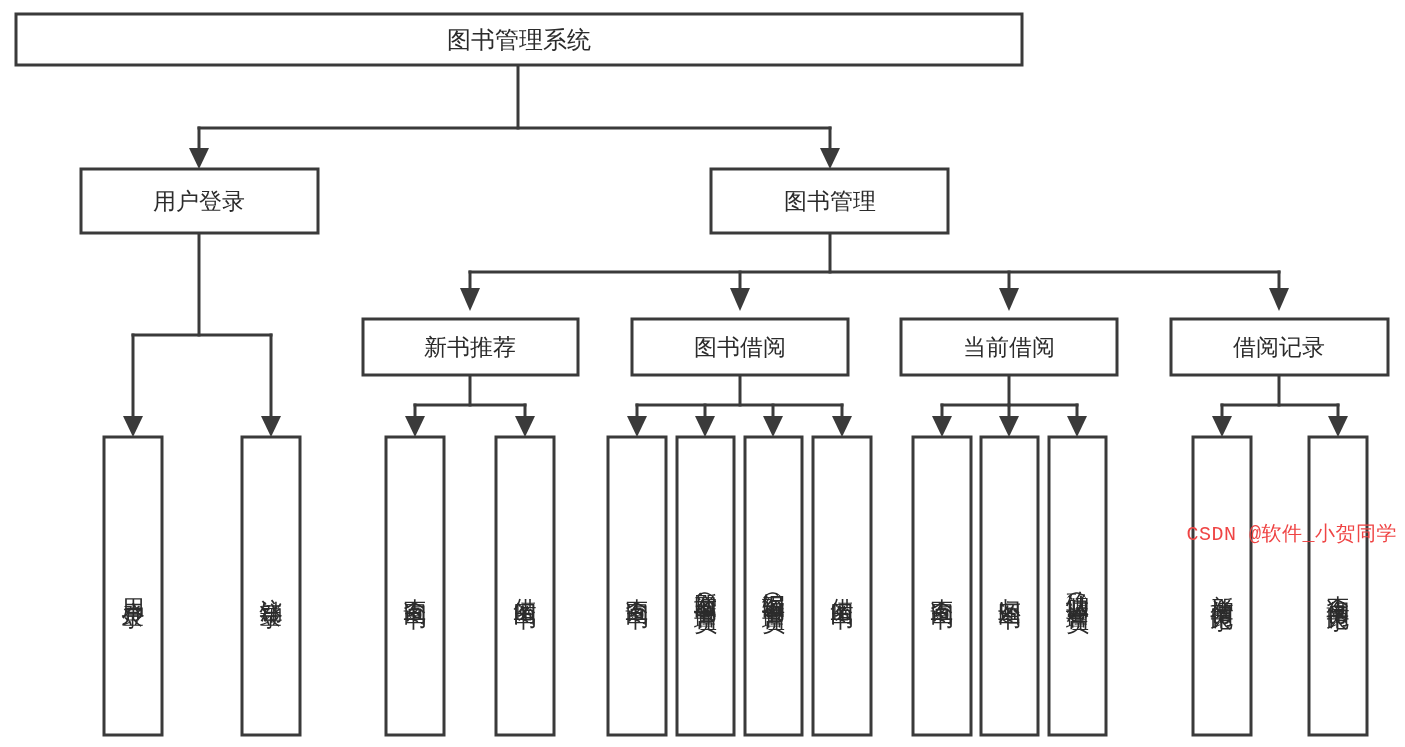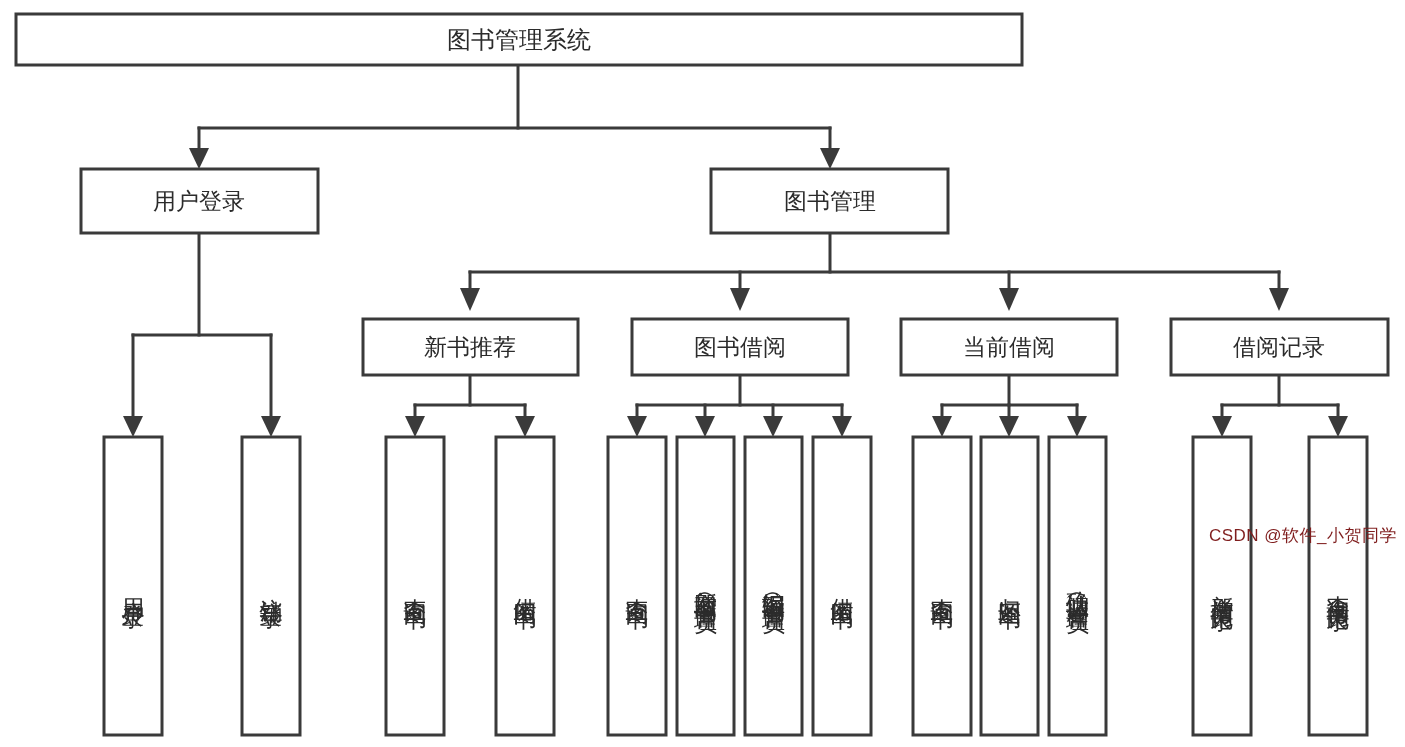--- a/index.html
+++ b/index.html
@@ -64,23 +64,23 @@
     font-size: 23px;
     line-height: 1.0;
     color: #2b2b2b;
     letter-spacing: 3px;
     white-space: nowrap;
   }
   .watermark {
     position: absolute;
     right: 8px;
     bottom: 4px;
-    font-family: Liberation Sans, sans-serif;
-    font-size: 17px;
-    color: #7f1d1d;
+    font-family: Liberation Mono, monospace;
+    font-size: 20px;
+    color: #ef4444;
     white-space: nowrap;
     letter-spacing: 0.5px;
   }
 </style>
 </head>
 <body>
 
 <div id="chart-root">
 
   <svg class="flow" viewBox="0 0 1405 747">

